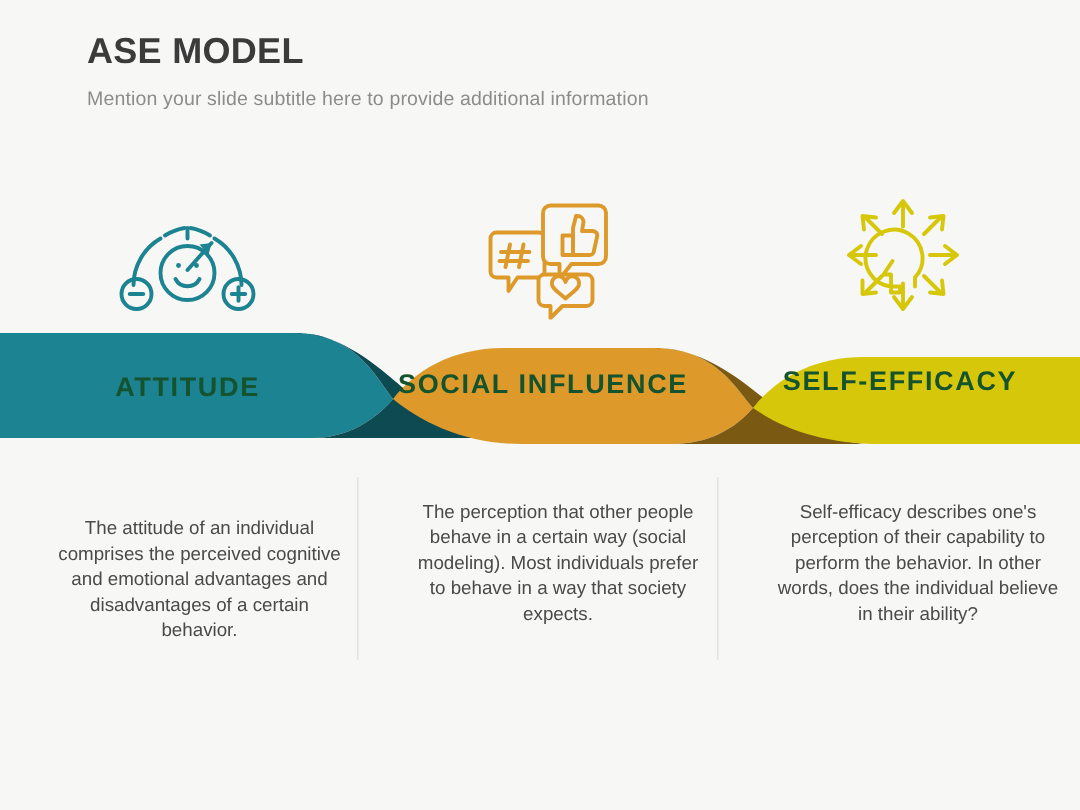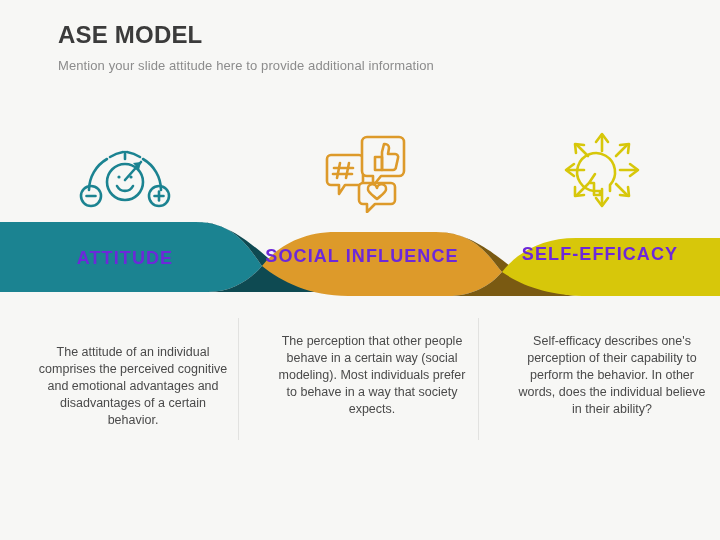--- a/index.html
+++ b/index.html
@@ -66,21 +66,21 @@
     position: absolute;
     left: 0;
     top: 210px;
     width: 720px;
     height: 96px;
   }
 
   
   .ribbon-label {
     position: absolute;
-    color: #6d28d9;
+    color: #14532d;
     font-size: 18px;
     font-weight: bold;
     letter-spacing: 1.1px;
     white-space: nowrap;
     text-align: center;
   }
   #label-attitude {
     left: 30px;
     top: 248px;
     width: 190px;
@@ -120,21 +120,21 @@
   #divider-1 { left: 238px; }
   #divider-2 { left: 478px; }
 </style>
 </head>
 <body>
 
 <div id="slide">
 
   <div id="header">
     <div id="slide-title">ASE MODEL</div>
-    <div id="slide-subtitle">Mention your slide attitude here to provide additional information</div>
+    <div id="slide-subtitle">Mention your slide subtitle here to provide additional information</div>
   </div>
 
   <div class="icon-slot" id="icon-slot-1">
     <span>
       <svg width="96" height="84" viewBox="0 0 96 84" fill="none" stroke="#1b8391" stroke-width="2.6" stroke-linecap="round" stroke-linejoin="round">
 
         <path d="M12 62 A36 36 0 0 1 30 31"></path>
 
         <path d="M84 62 A36 36 0 0 0 66 31"></path>
 

